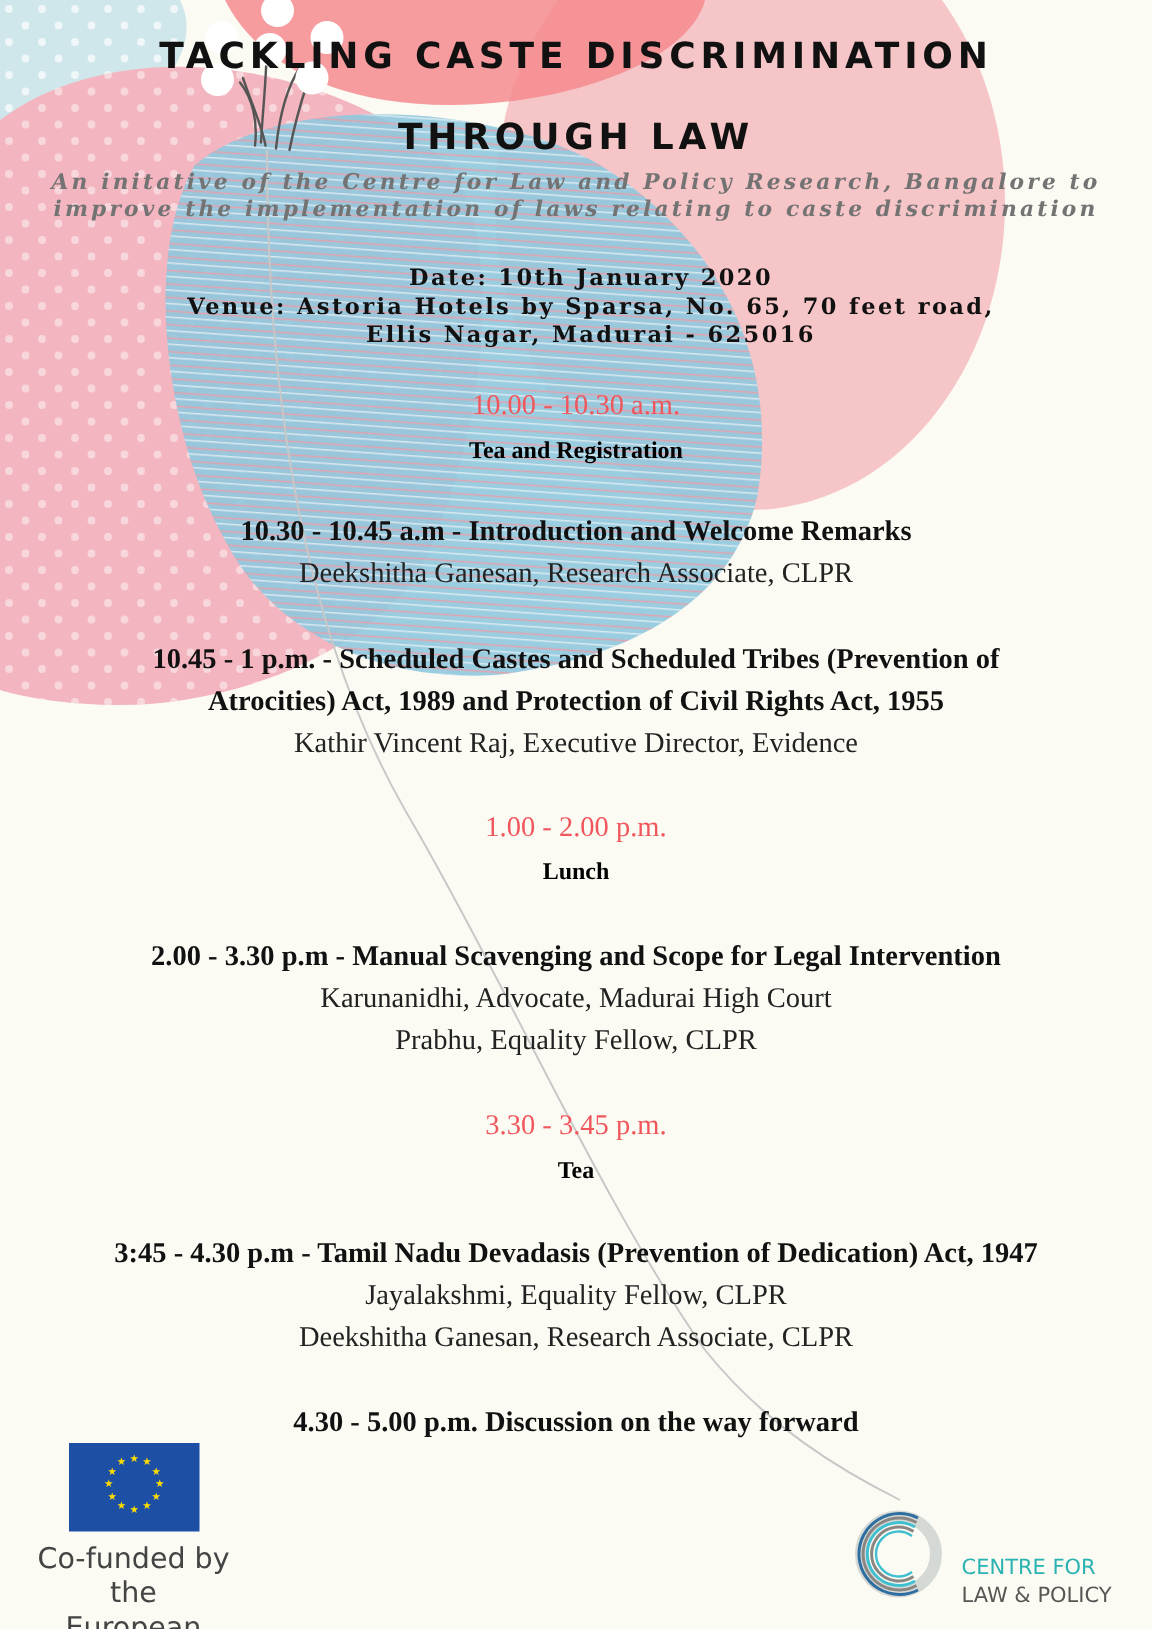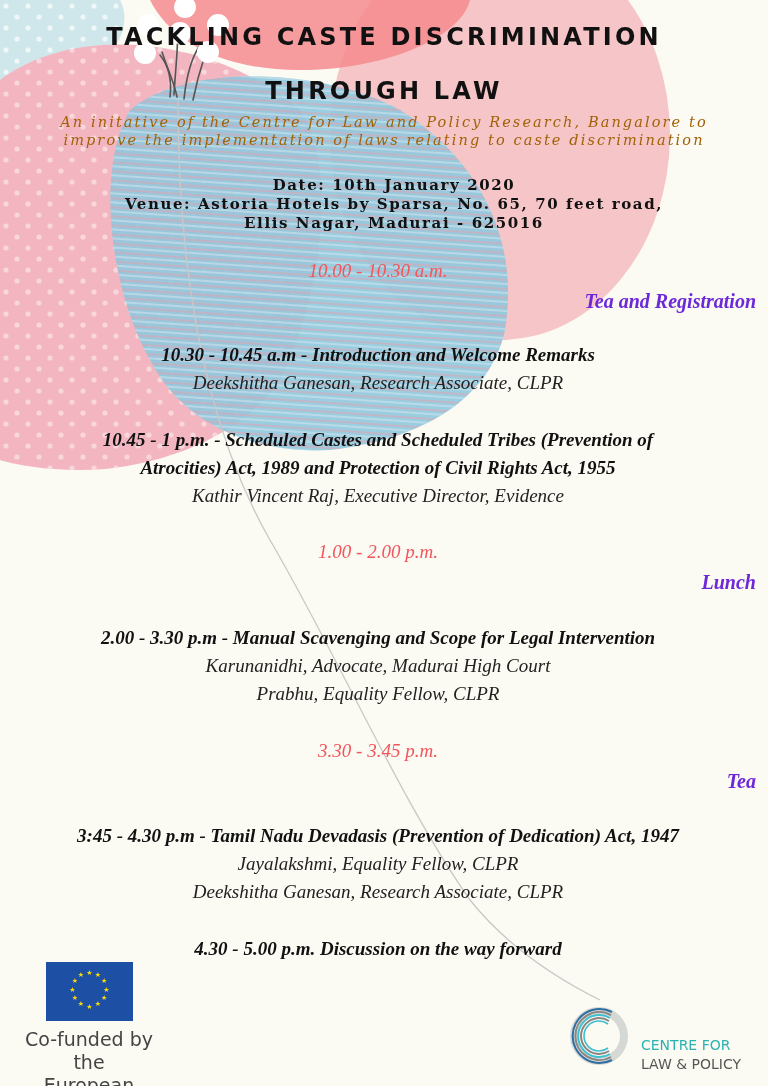--- a/index.html
+++ b/index.html
@@ -17,37 +17,37 @@
       position: absolute; left: 0; right: 0;
       font-family: "DejaVu Sans", sans-serif;
       font-weight: bold; font-size: 24px; letter-spacing: 3.2px;
       color: #111;
     }
     .title.l1 { top: 23px; }
     .title.l2 { top: 77px; }
 
     .subtitle {
       position: absolute; left: 0; right: 0; top: 113px;
-      font-family: "DejaVu Serif", serif; font-style: italic; font-weight: normal;
+      font-family: "DejaVu Serif", serif; font-style: italic; font-weight: bold;
       font-size: 14.5px; letter-spacing: 2.1px; line-height: 18px;
-      color: #a16207;
+      color: #737373;
     }
     .info {
       position: absolute; left: 0; right: 0; top: 176px;
       font-family: "DejaVu Serif", serif; font-weight: bold;
       font-size: 15px; letter-spacing: 1.6px; line-height: 19px;
       color: #111;
       padding-left: 20px;
     }
     .slot {
-      position: absolute; left: 0; right: 12px;
-      font-family: "Liberation Serif", serif; font-style: italic;
+      position: absolute; left: 0; right: 0;
+      font-family: "Liberation Serif", serif; 
     }
     .brk-time { color: #f0565c; font-size: 19px; line-height: 30px; }
-    .brk-label { color: #6d28d9; font-size: 20px; font-weight: bold; line-height: 30px; text-align: right; }
+    .brk-label { color: #000000; font-size: 16px; font-weight: bold; line-height: 30px; }
     .sess-title { color: #111; font-size: 19px; font-weight: bold; line-height: 28px; }
     .sess-speaker { color: #222; font-size: 19px; line-height: 28px; }
 
     .eu-flag {
       position: absolute; left: 46px; top: 962px; width: 87px; height: 59px;
       background: #1d4fa5;
     }
     .eu-text {
       position: absolute; left: 14px; top: 1028px; width: 150px;
       font-family: "DejaVu Sans", sans-serif; font-size: 19px; line-height: 23px;

